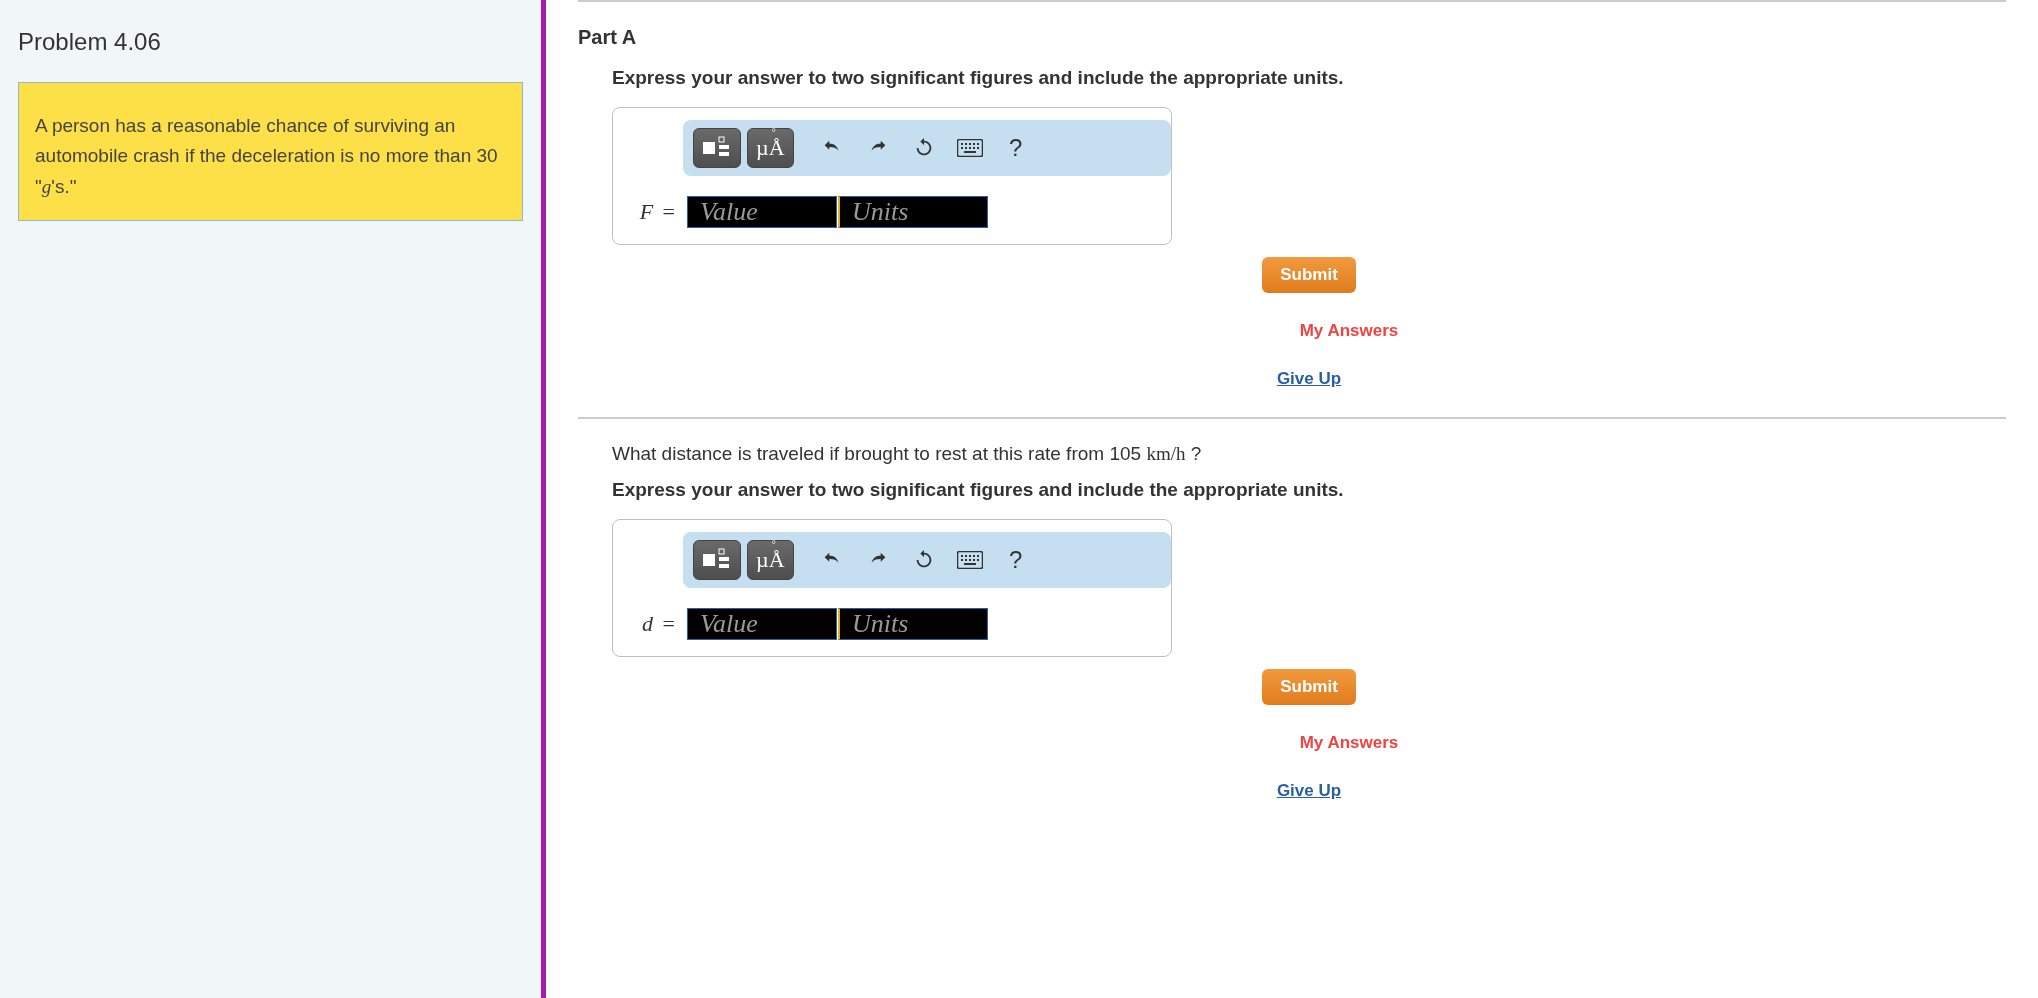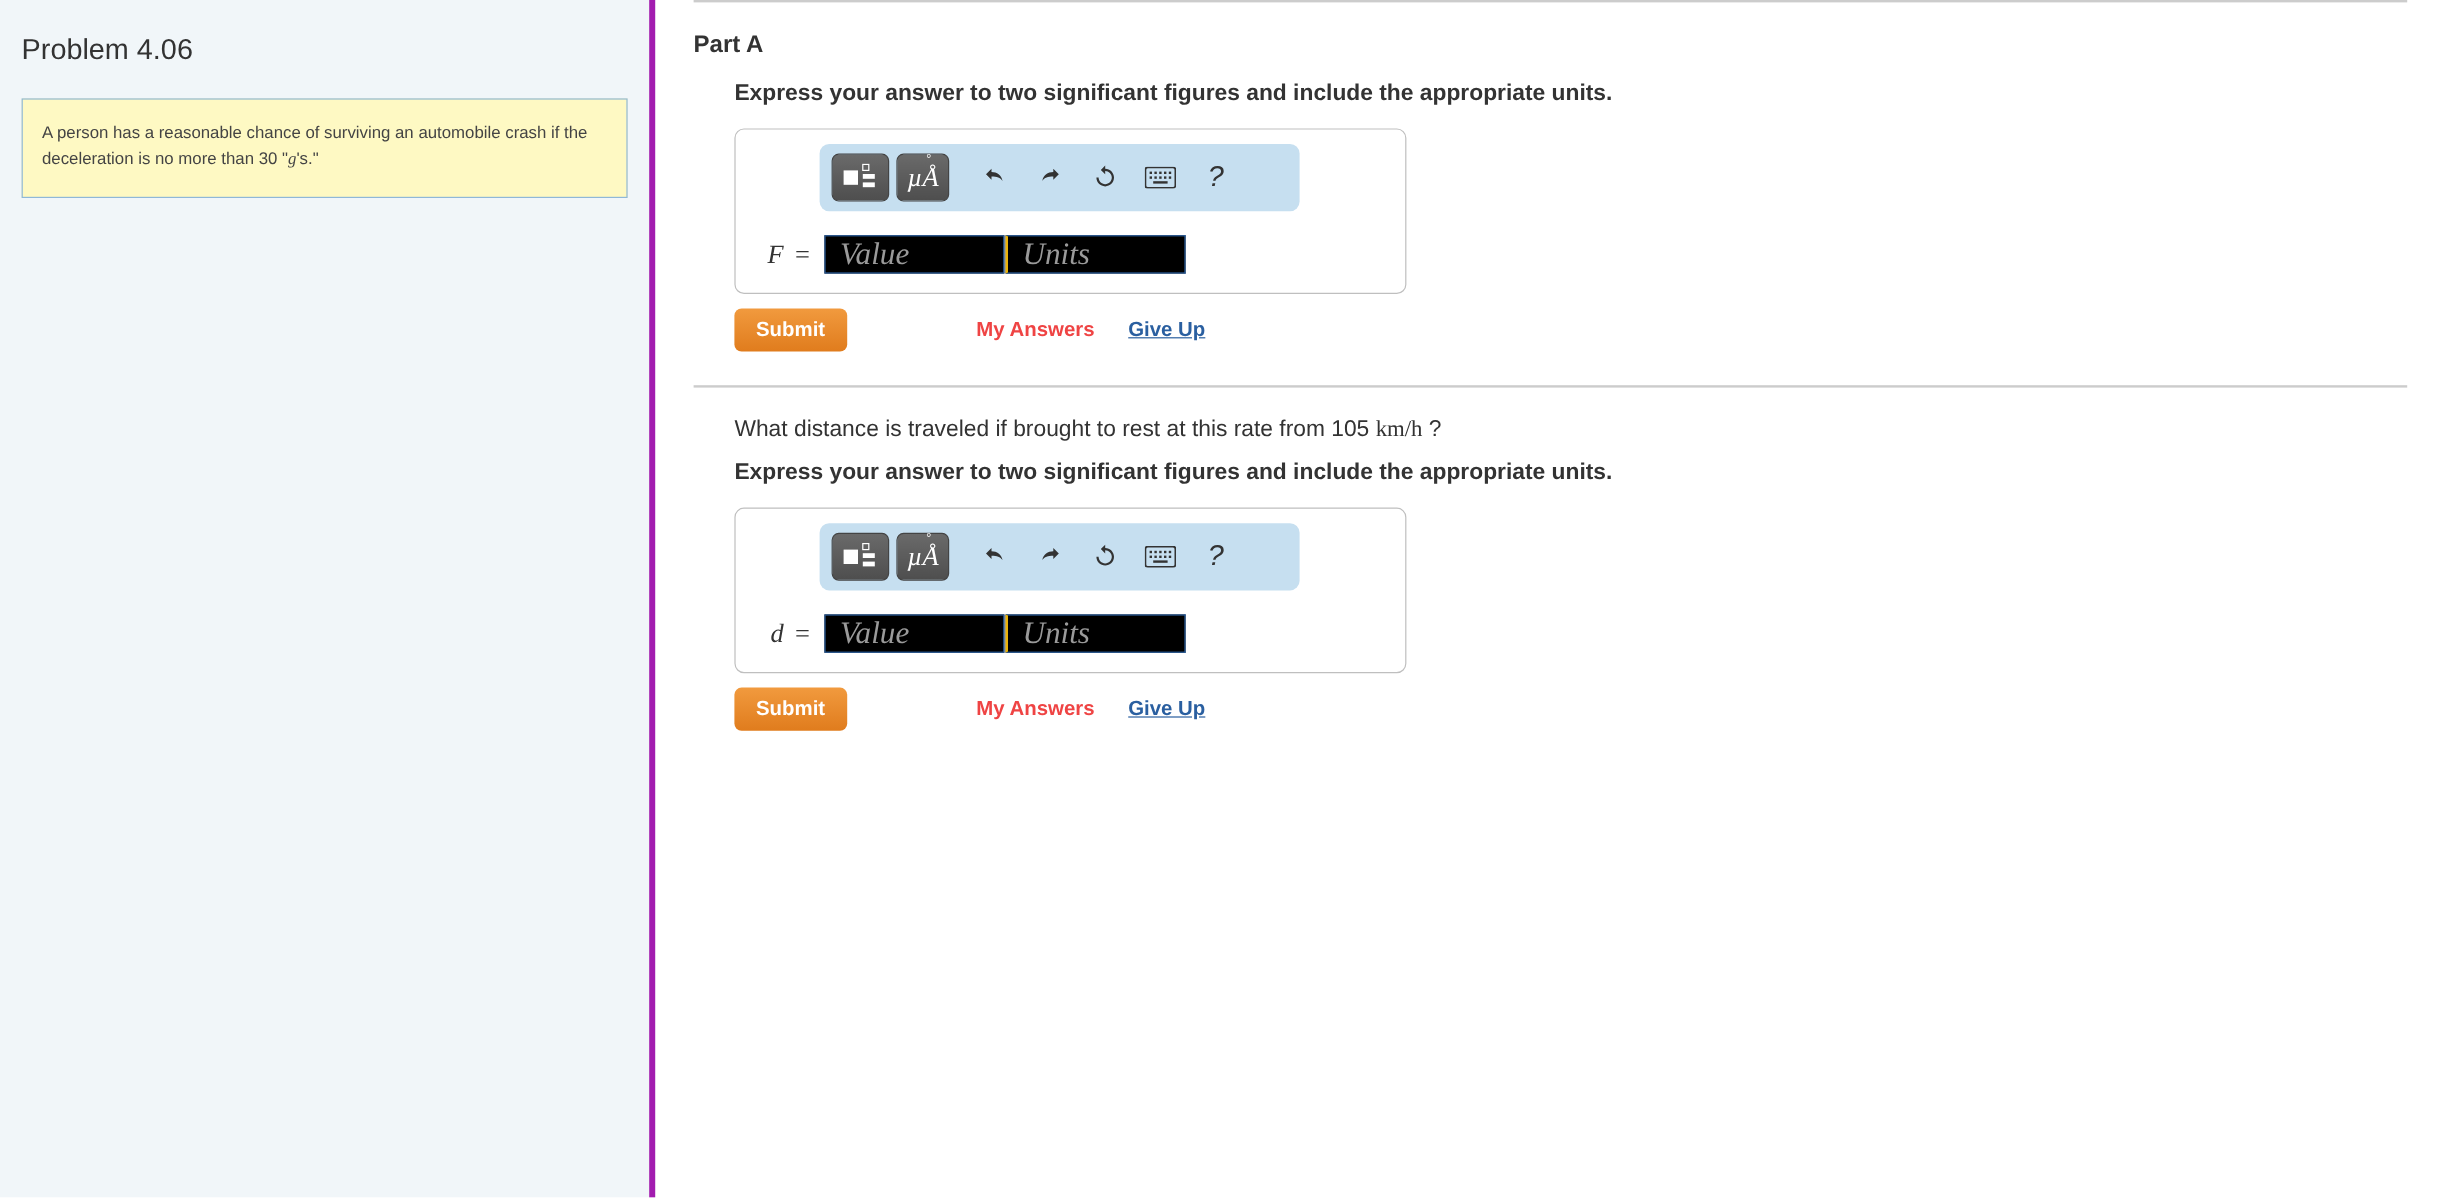--- a/index.html
+++ b/index.html
@@ -18,25 +18,25 @@
     border-right: 5px solid #a21caf;
     padding: 28px 18px 0 18px;
   }
   .problem-title {
     font-size: 24px;
     color: #333;
     margin-bottom: 26px;
   }
   .problem-box {
     border: 1px solid #8fb8d8;
-    background: #fef9c3;
-    padding: 16px 16px 18px 16px;
+    background: #fde047;
+    padding: 28px 16px 18px 16px;
     color: #444;
     line-height: 1.6;
-    font-size: 14px;
+    font-size: 19px;
   }
   .main {
     flex: 1;
     padding: 0 32px 0 32px;
   }
   .part {
     border-top: 2px solid #ccc;
     margin-top: 8px;
     padding-top: 24px;
     padding-bottom: 20px;
@@ -70,22 +70,21 @@
     margin-bottom: 12px;
   }
   .toolbar {
     margin: 12px 12px 0 70px;
     background: #c6dff0;
     border-radius: 8px;
     padding: 8px 10px;
     display: flex;
     align-items: center;
     gap: 6px;
-    width: 400px;
-    font-style: italic;
+    width: 488px;
   }
   .tool-btn {
     height: 40px;
     min-width: 40px;
     border-radius: 6px;
     display: flex;
     align-items: center;
     justify-content: center;
     cursor: pointer;
     font-size: 20px;
@@ -124,20 +123,21 @@
     align-items: center;
     background: #000000;
   }
   .field.value { width: 150px; }
   .field.units { width: 150px; border-left: 2px solid #eab308; margin-left: -11px; }
   .actions {
     display: flex;
     align-items: center;
     gap: 28px;
     margin-top: 2px;
+    flex-direction: column;
   }
   .submit-btn {
     background: linear-gradient(#f19a3e, #e07c1d);
     color: #fff;
     font-weight: bold;
     font-size: 17px;
     border: none;
     border-radius: 6px;
     padding: 8px 18px;
     cursor: pointer;

